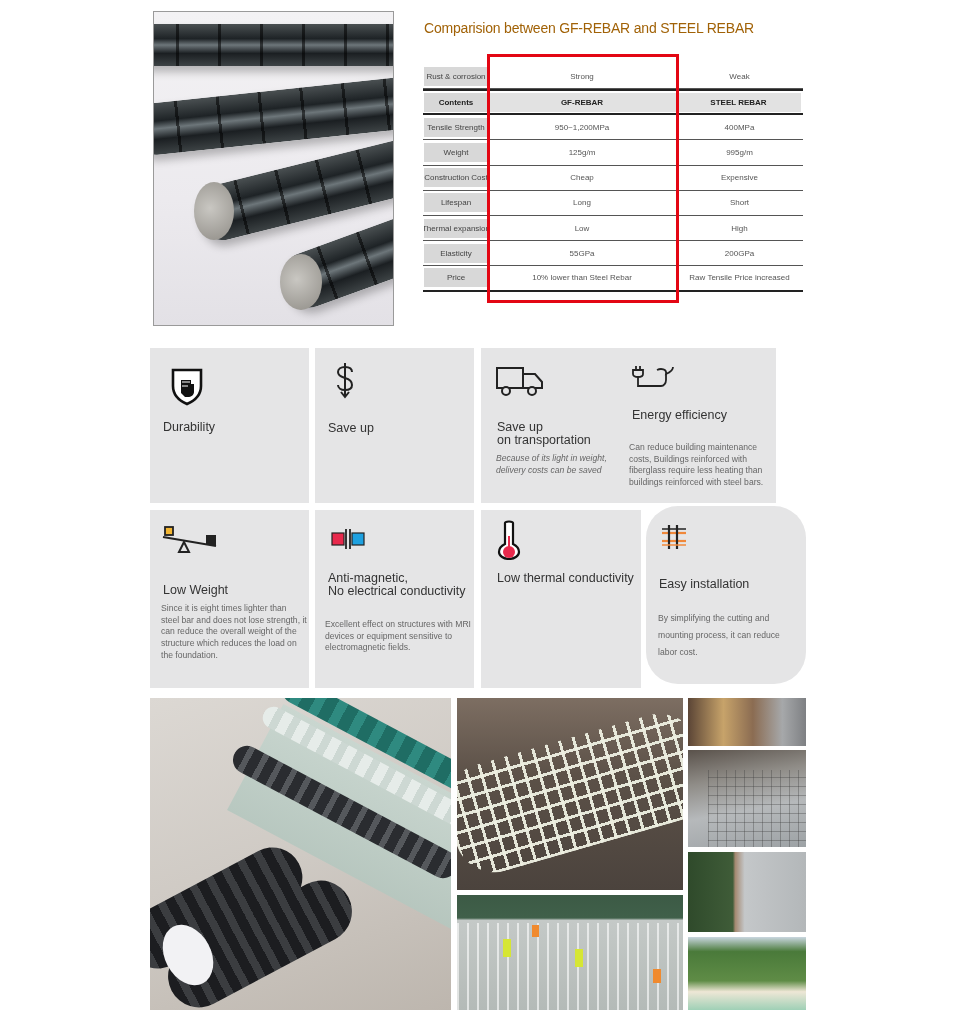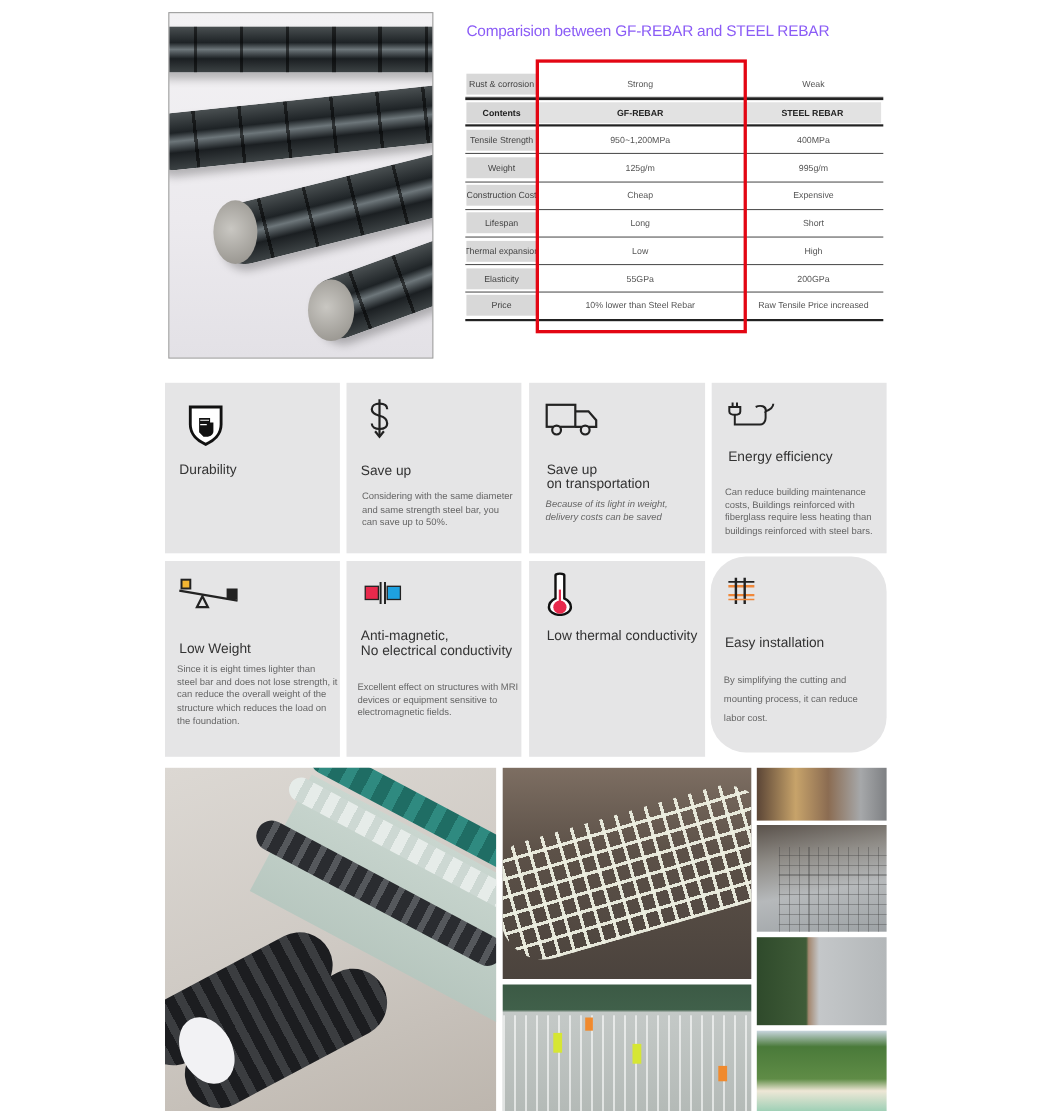--- a/index.html
+++ b/index.html
@@ -8,21 +8,21 @@
   
   .hero-photo { position:absolute; left:153px; top:11px; width:241px; height:315px; border:1px solid #9a9a9a; box-sizing:border-box;
     background: linear-gradient(180deg,#f3f2f4 0%,#eceaee 60%,#e3e1e6 100%); overflow:hidden; }
   .rod { position:absolute; height:46px; border-radius:23px;
     background: repeating-linear-gradient(90deg, rgba(0,0,0,0.55) 0 3px, transparent 3px 42px),
                 linear-gradient(180deg,#4a5052 0%,#1e2326 35%,#6d767a 50%,#1b1f22 70%,#3d4345 100%);
     box-shadow: 0 6px 8px rgba(0,0,0,0.25); }
   .rod-end { position:absolute; width:38px; height:50px; border-radius:50%; background:radial-gradient(circle at 40% 45%,#c9c7c2,#8f8c86); }
 
   
-  .cmp-title { position:absolute; left:424px; top:20px; font-size:14px; color:#8b5cf6; letter-spacing:-0.2px; }
+  .cmp-title { position:absolute; left:424px; top:20px; font-size:14px; color:#a16207; letter-spacing:-0.2px; }
   .cmp-table { position:absolute; left:423px; top:64px; width:380px; }
   .cmp-row { position:relative; height:25.2px; border-bottom:1.5px solid #555; display:flex; align-items:center; box-sizing:border-box; }
   .cmp-row.header { border-top:2px solid #222; border-bottom:2px solid #222; height:26px; }
   .cmp-row.last { border-bottom:2px solid #222; }
   .c-label { width:64px; height:19px; background:#d8d8d8; font-size:8px; color:#444; display:flex; align-items:center; justify-content:center; white-space:nowrap; overflow:hidden; margin-left:1px; }
   .c-gf { width:188px; text-align:center; font-size:8px; color:#555; }
   .c-steel { flex:1; text-align:center; font-size:8px; color:#555; }
   .cmp-row.header .c-gf, .cmp-row.header .c-steel { background:#e2e2e2; height:19px; line-height:19px; font-weight:bold; color:#222; }
   .cmp-row.header .c-label { font-weight:bold; color:#222; }
   .cmp-row.header .c-steel { margin-right:2px; }
@@ -109,38 +109,37 @@
   <div class="title" style="left:13px; top:73px;">Durability</div>
 </div>
 
 <div class="card" style="left:315px; top:348px; width:159px; height:155px;">
   <svg class="icon" style="left:18px; top:14px;" width="24" height="40" viewBox="0 0 24 40">
     <path d="M19 10 C19 6 15 5 12 5 C8 5 5 7 5 10 C5 14 9 15 12 16 C16 17 19 19 19 23 C19 27 15 28 12 28 C8 28 5 26 5 23" fill="none" stroke="#222" stroke-width="2"></path>
     <path d="M12 1 V34" stroke="#222" stroke-width="2"></path>
     <path d="M8 30 L12 35 L16 30" fill="none" stroke="#222" stroke-width="2"></path>
   </svg>
   <div class="title" style="left:13px; top:74px;">Save up</div>
-  <div class="desc" style="left:14px; top:98px; width:140px;">Considering with the same diameter and same strength steel bar, you can save up to 50%.</div>
 </div>
 
 <div class="card" style="left:481px; top:348px; width:160px; height:155px;">
   <svg class="icon" style="left:14px; top:18px;" width="50" height="32" viewBox="0 0 50 32">
     <rect x="2" y="2" width="26" height="20" fill="none" stroke="#222" stroke-width="2"></rect>
     <path d="M28 8 H40 L47 16 V22 H28" fill="none" stroke="#222" stroke-width="2"></path>
     <circle cx="11" cy="25" r="4" fill="#e5e5e6" stroke="#222" stroke-width="2"></circle>
     <circle cx="37" cy="25" r="4" fill="#e5e5e6" stroke="#222" stroke-width="2"></circle>
   </svg>
   <div class="title" style="left:16px; top:73px;">
     <div>Save up</div>
     <div>on transportation</div>
   </div>
   <div class="desc" style="left:15px; top:105px; width:140px;font-style:italic;">Because of its light in weight, delivery costs can be saved</div>
 </div>
 
-<div class="card" style="left:647px; top:348px; width:159px; height:155px;">
+<div class="card" style="left:617px; top:348px; width:159px; height:155px;">
   <svg class="icon" style="left:14px; top:16px;" width="44" height="26" viewBox="0 0 44 26">
     <path d="M5 2 V6 M9 2 V6" stroke="#222" stroke-width="1.8"></path>
     <path d="M2 6 H12 V10 C12 12 10 13 7 13 C4 13 2 12 2 10 Z" fill="none" stroke="#222" stroke-width="1.8"></path>
     <path d="M7 13 V22 H30 C33 22 35 19 35 16 V10" fill="none" stroke="#222" stroke-width="1.8"></path>
     <path d="M26 6 C30 4 36 5 35 10 C40 8 42 5 42 3" fill="none" stroke="#222" stroke-width="1.8"></path>
   </svg>
   <div class="title" style="left:15px; top:61px;">Energy efficiency</div>
   <div class="desc" style="left:12px; top:94px; width:140px;">Can reduce building maintenance costs, Buildings reinforced with fiberglass require less heating than buildings reinforced with steel bars.</div>
 </div>
 

